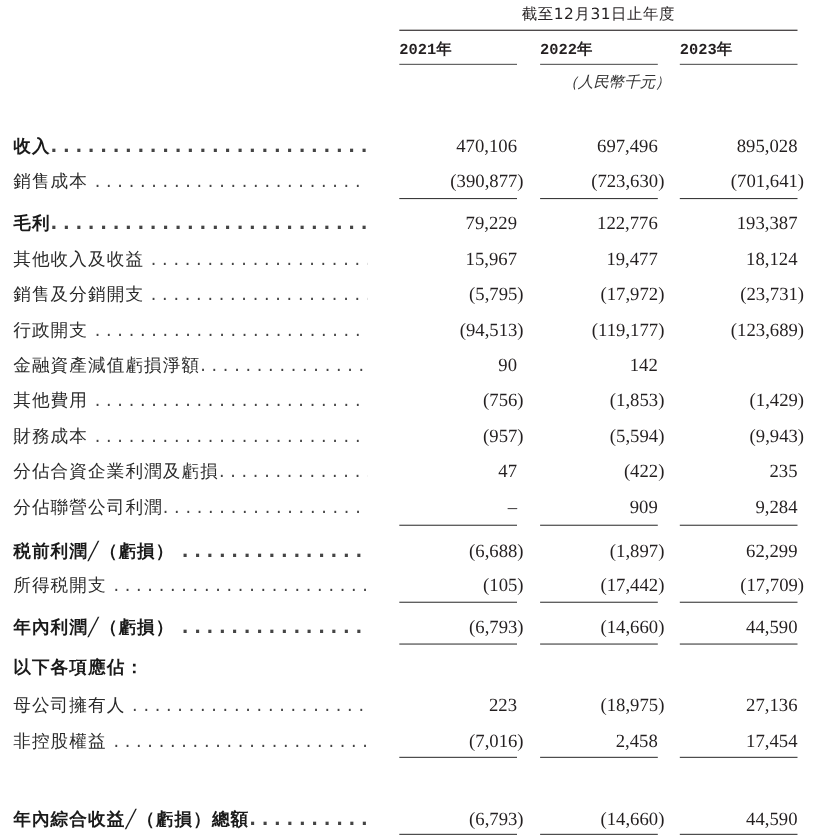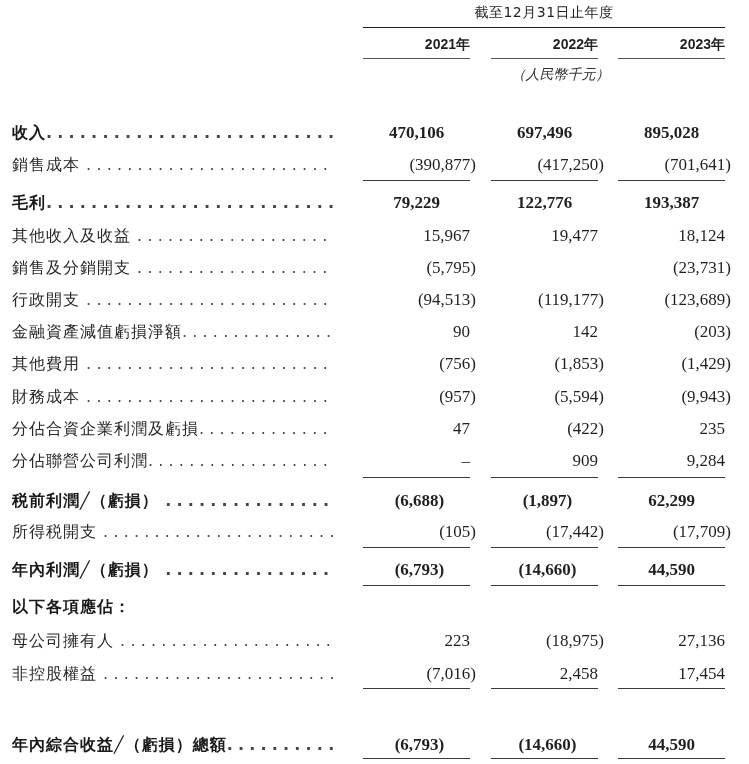--- a/index.html
+++ b/index.html
@@ -30,24 +30,24 @@
       position: absolute;
       left: 363px;
       width: 362px;
       top: 27px;
       border-top: 1.5px solid #231f20;
     }
     .year-head {
       position: absolute;
       top: 36px;
       width: 107px;
-      text-align: right;
+      text-align: left;
       font-size: 14px;
       font-weight: bold;
-      font-family: Liberation Sans, sans-serif;
+      font-family: Liberation Mono, monospace;
     }
     .year-rule {
       position: absolute;
       top: 58px;
       width: 107px;
       border-top: 1.5px solid #555;
     }
     .currency-note {
       position: absolute;
       top: 66px;
@@ -92,21 +92,21 @@
       position: absolute;
       top: 0;
       width: 107px;
       font-size: 17px;
       line-height: 28px;
       font-family: "Liberation Serif", serif;
       text-align: right;
       white-space: nowrap;
     }
     .val.neg { width: 113px; }
-    .row.bold .val { font-weight: bold; text-align: center; }
+    .row.bold .val { font-weight: normal; }
     .rule {
       position: absolute;
       width: 107px;
       border-top: 1.5px solid #3a3a3a;
     }
   </style>
 </head>
 <body>
 
 <div class="header-span">截至12月31日止年度</div>
@@ -125,21 +125,21 @@
 <div class="row bold" style="top:119px">
   <div class="label"><span>收入</span><span class="dots">...............................</span></div>
   <div class="val c1">470,106</div>
   <div class="val c2">697,496</div>
   <div class="val c3">895,028</div>
 </div>
 
 <div class="row" style="top:151px">
   <div class="label"><span>銷售成本</span> <span class="dots">...............................</span></div>
   <div class="val neg c1">(390,877)</div>
-  <div class="val neg c2">(417,250)</div>
+  <div class="val neg c2">(723,630)</div>
   <div class="val neg c3">(701,641)</div>
 </div>
 <div class="rule c1" style="top:180px"></div>
 <div class="rule c2" style="top:180px"></div>
 <div class="rule c3" style="top:180px"></div>
 
 <div class="row bold" style="top:189px">
   <div class="label"><span>毛利</span><span class="dots">...............................</span></div>
   <div class="val c1">79,229</div>
   <div class="val c2">122,776</div>
@@ -149,35 +149,35 @@
 <div class="row" style="top:222px">
   <div class="label"><span>其他收入及收益</span> <span class="dots">...............................</span></div>
   <div class="val c1">15,967</div>
   <div class="val c2">19,477</div>
   <div class="val c3">18,124</div>
 </div>
 
 <div class="row" style="top:254px">
   <div class="label"><span>銷售及分銷開支</span> <span class="dots">...............................</span></div>
   <div class="val neg c1">(5,795)</div>
+  <div class="val neg c2">(17,972)</div>
   <div class="val neg c3">(23,731)</div>
 </div>
 
 <div class="row" style="top:286px">
   <div class="label"><span>行政開支</span> <span class="dots">...............................</span></div>
   <div class="val neg c1">(94,513)</div>
   <div class="val neg c2">(119,177)</div>
   <div class="val neg c3">(123,689)</div>
 </div>
 
 <div class="row" style="top:318px">
   <div class="label"><span>金融資產減值虧損淨額</span><span class="dots">...............................</span></div>
   <div class="val c1">90</div>
   <div class="val c2">142</div>
-  <div class="val neg c3">(203)</div>
 </div>
 
 <div class="row" style="top:350px">
   <div class="label"><span>其他費用</span> <span class="dots">...............................</span></div>
   <div class="val neg c1">(756)</div>
   <div class="val neg c2">(1,853)</div>
   <div class="val neg c3">(1,429)</div>
 </div>
 
 <div class="row" style="top:383px">

